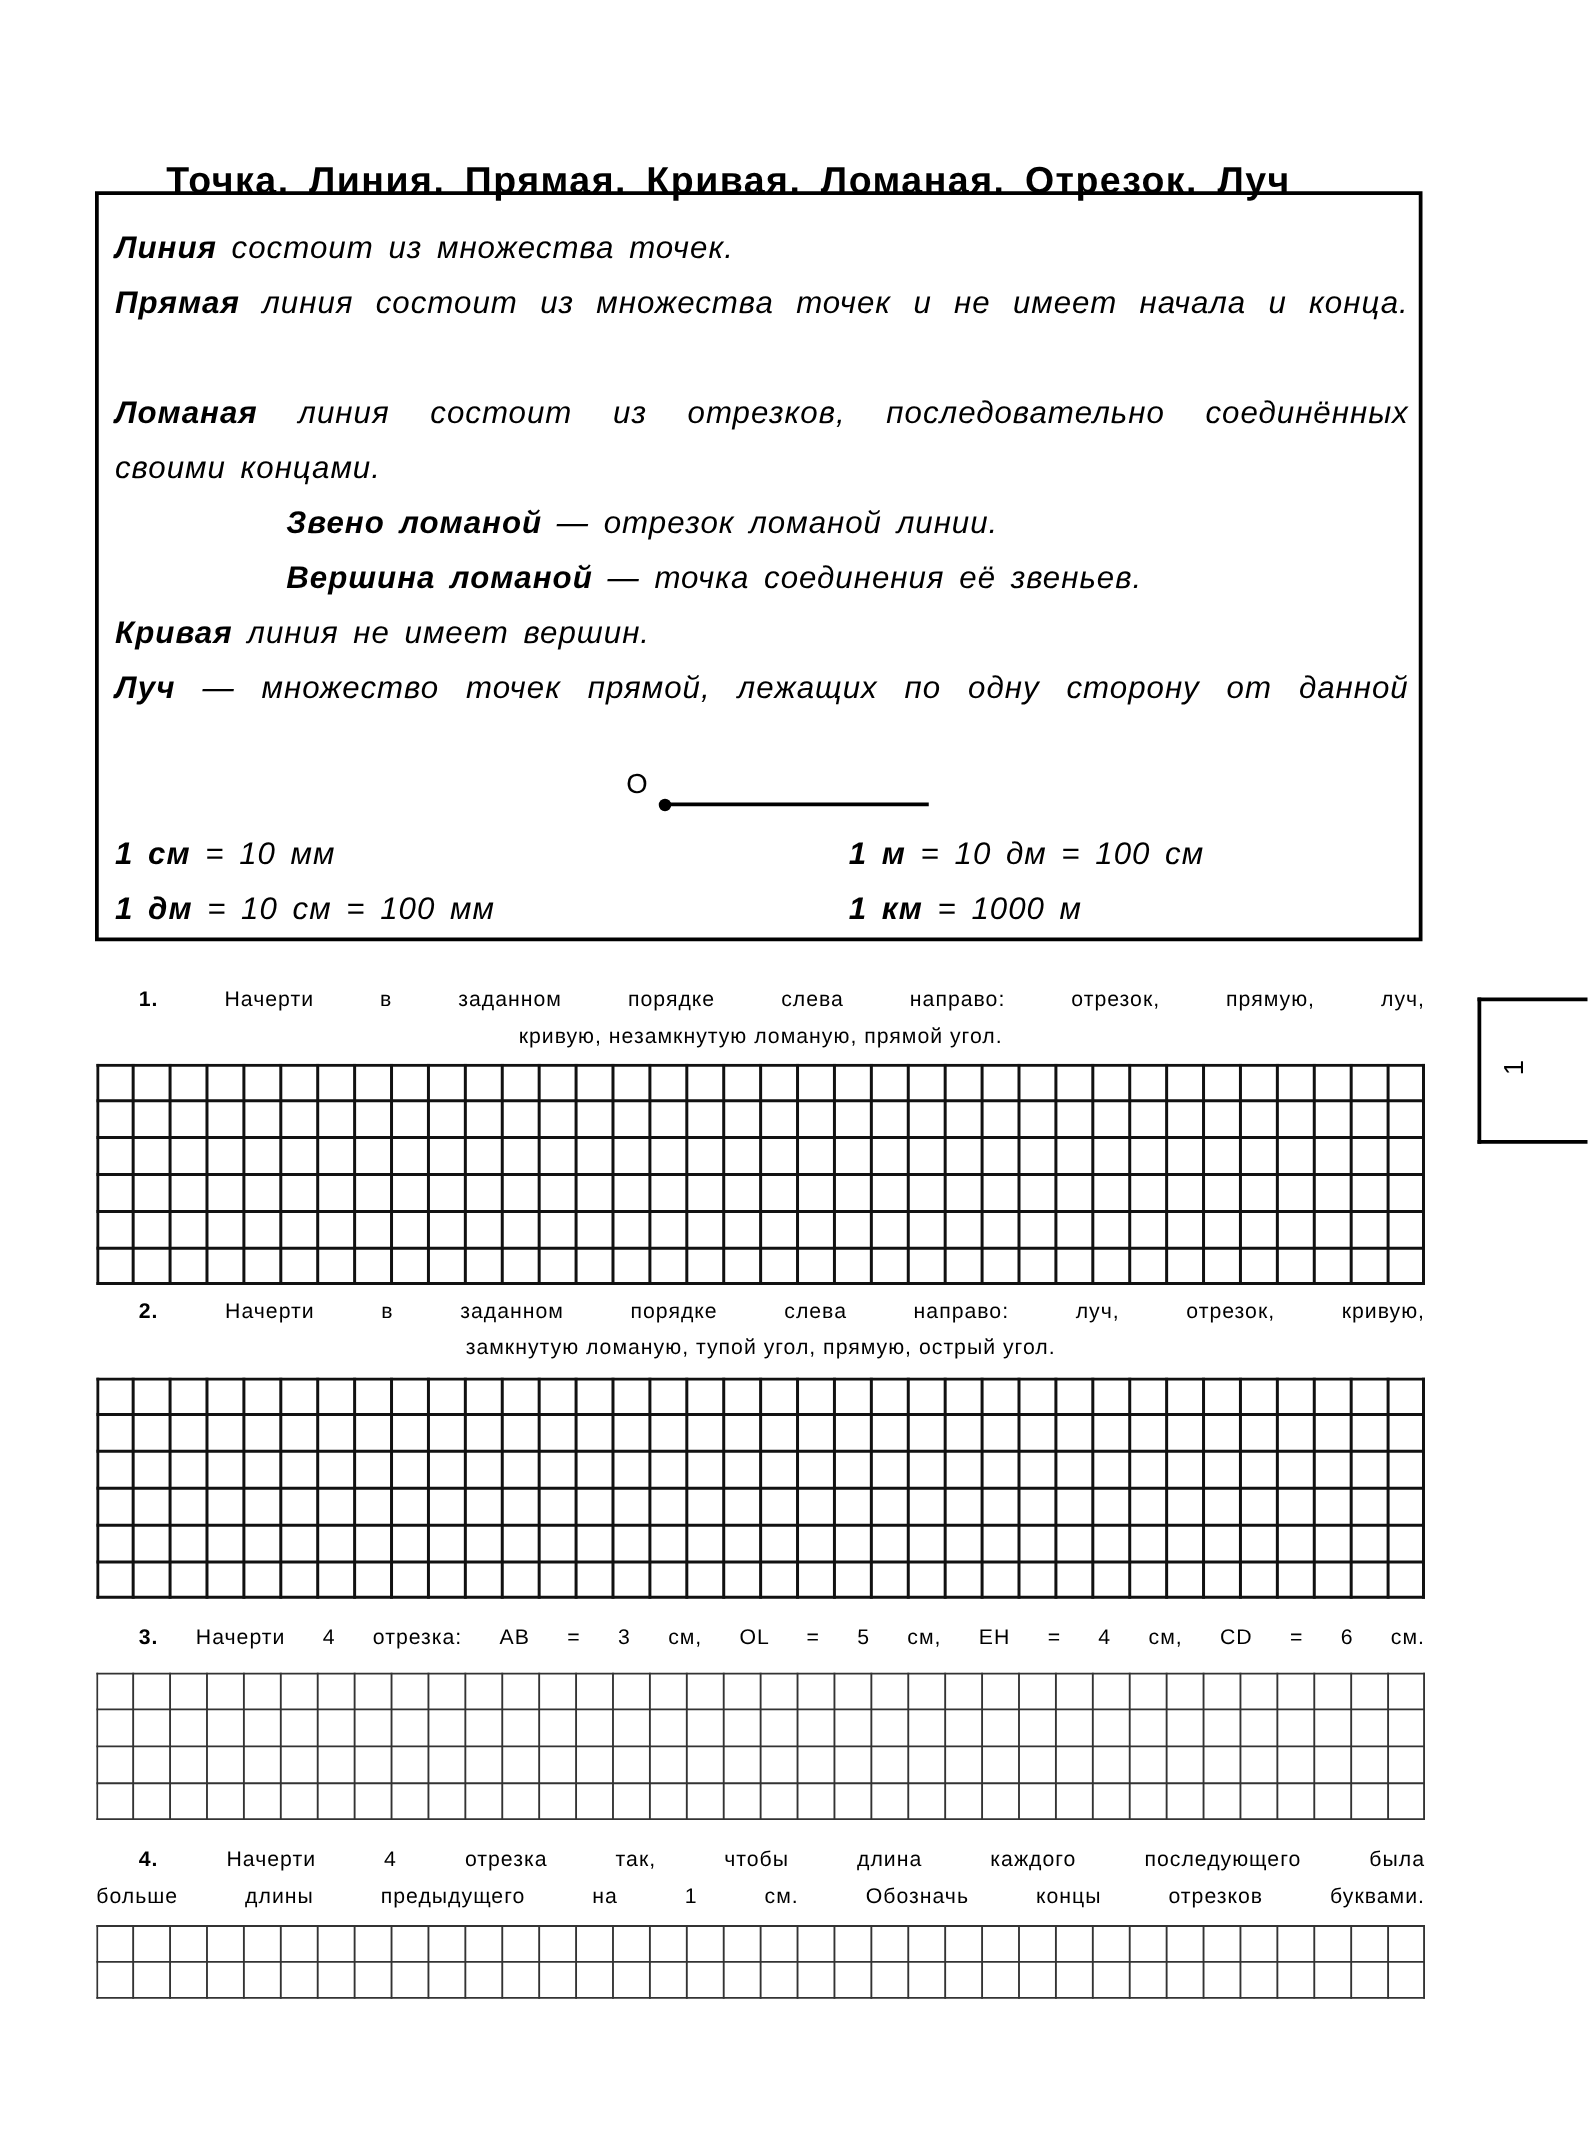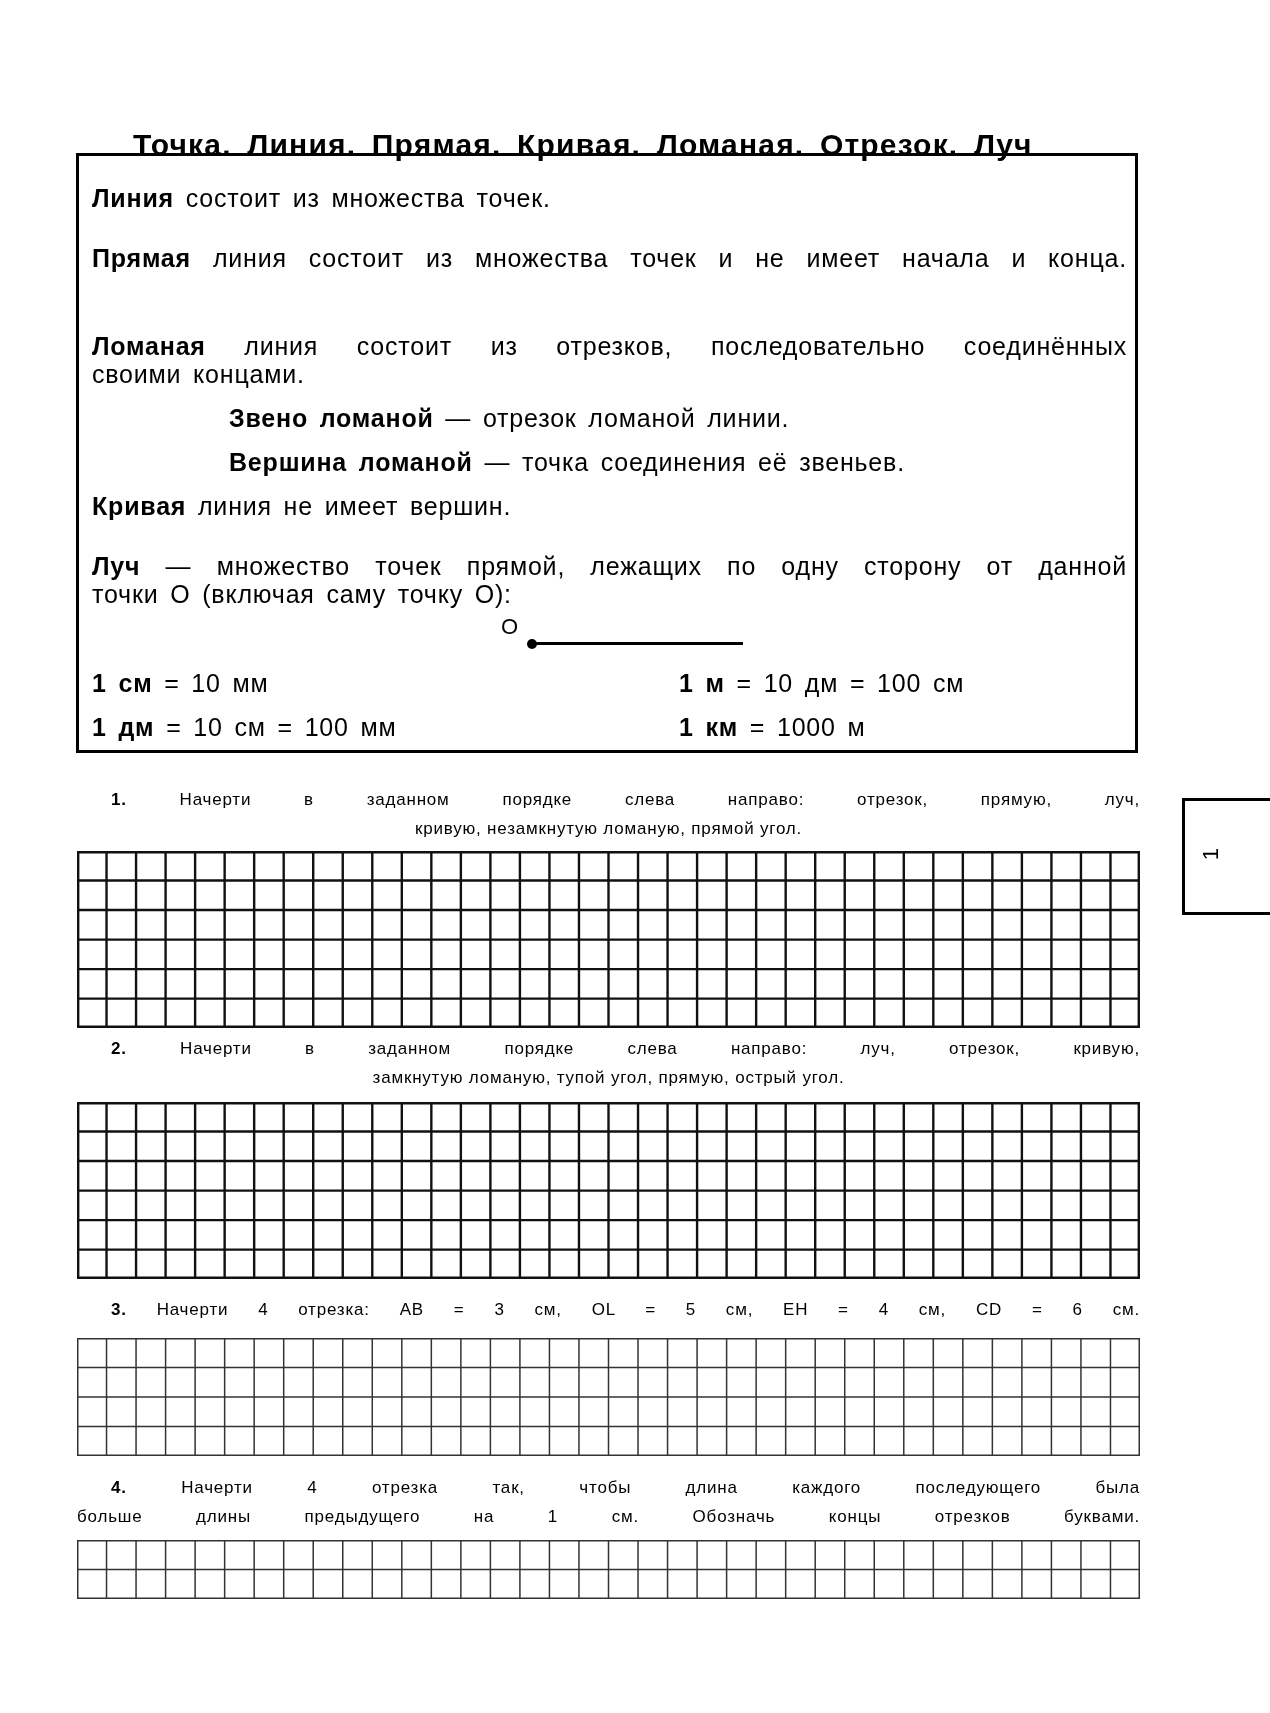--- a/index.html
+++ b/index.html
@@ -1,23 +1,23 @@
 <!DOCTYPE html>
 <html><head>
 <meta charset="utf-8">
 <style>
   * { box-sizing: border-box; margin: 0; padding: 0; }
   html, body { width: 1270px; height: 1713px; background: #ffffff; }
   body { position: relative; font-family: "Liberation Sans", "DejaVu Sans", sans-serif; color: #000; overflow: hidden; }
   .abs { position: absolute; white-space: nowrap; }
   .title { left: 133px; top: 94px; font-size: 30px; font-weight: bold; letter-spacing: 1.2px; word-spacing: 6px; margin-top: 34px; }
   .rulebox { position: absolute; left: 76px; top: 153px; width: 1062px; height: 600px; border: 3px solid #000; }
-  .ln { position: absolute; left: 13px; font-size: 25px; letter-spacing: 0.8px; word-spacing: 4px; line-height: 30px; }
+  .ln { position: absolute; left: 13px; font-size: 25px; letter-spacing: 0.8px; word-spacing: 4px; line-height: 30px; font-style: italic; }
   .ln b { font-weight: bold; }
-  .just { width: 1035px; text-align: justify; text-align-last: justify; margin-top: 16px; }
+  .just { width: 1035px; text-align: justify; text-align-last: justify; }
   .ind { left: 150px; }
   .ray-label { position: absolute; left: 422px; top: 458px; font-size: 22px; }
   .ray-dot { position: absolute; left: 448px; top: 483px; width: 10px; height: 10px; border-radius: 50%; background: #000; }
   .ray-line { position: absolute; left: 452px; top: 486px; width: 212px; height: 3px; background: #000; }
   .task { position: absolute; left: 77px; width: 1063px; font-size: 17px; letter-spacing: 0.8px; line-height: 29px; }
   .task .l1 { display: block; text-indent: 34px; text-align: justify; text-align-last: justify; }
   .task .l2 { display: block; text-align: center; }
   .task .l2.j { text-align: justify; text-align-last: justify; }
   .task b { font-weight: bold; }
   .grid { position: absolute; left: 77px; width: 1063px; }
@@ -32,21 +32,20 @@
 
 <div class="rulebox">
   <div class="ln" style="top:27px"><b>Линия</b><span> состоит из множества точек.</span></div>
   <div class="ln just" style="top:71px"><b>Прямая</b><span> линия состоит из множества точек и не имеет начала и конца.</span></div>
   <div class="ln just" style="top:159px"><b>Ломаная</b><span> линия состоит из отрезков, последовательно соединённых</span></div>
   <div class="ln" style="top:203px">своими концами.</div>
   <div class="ln ind" style="top:247px"><b>Звено ломаной</b><span> — отрезок ломаной линии.</span></div>
   <div class="ln ind" style="top:291px"><b>Вершина ломаной</b><span> — точка соединения её звеньев.</span></div>
   <div class="ln" style="top:335px"><b>Кривая</b><span> линия не имеет вершин.</span></div>
   <div class="ln just" style="top:379px"><b>Луч</b><span> — множество точек прямой, лежащих по одну сторону от данной</span></div>
-  <div class="ln" style="top:423px">точки О (включая саму точку О):</div>
 
   <div class="ray-label">О</div>
   <div class="ray-dot"></div>
   <div class="ray-line"></div>
 
   <div class="ln" style="top:512px"><b>1 см</b><span> = 10 мм</span></div>
   <div class="ln" style="top:512px; left:600px"><b>1 м</b><span> = 10 дм = 100 см</span></div>
   <div class="ln" style="top:556px"><b>1 дм</b><span> = 10 см = 100 мм</span></div>
   <div class="ln" style="top:556px; left:600px"><b>1 км</b><span> = 1000 м</span></div>
 </div>

